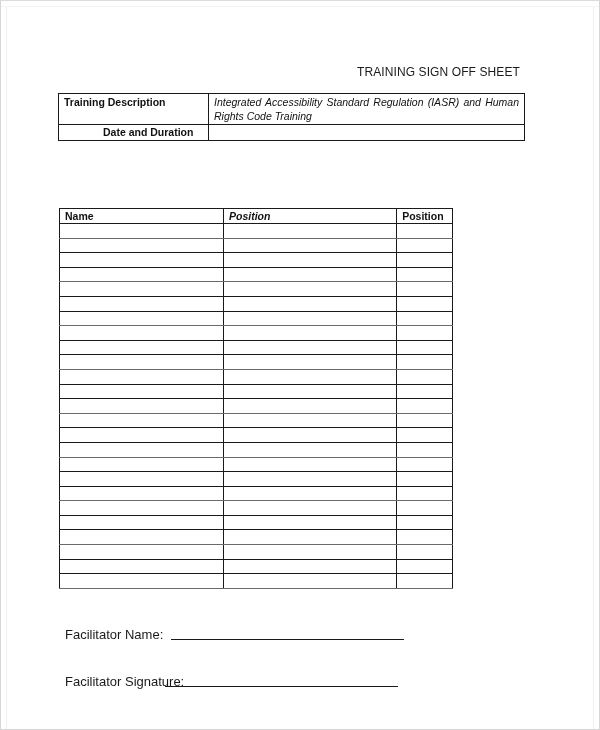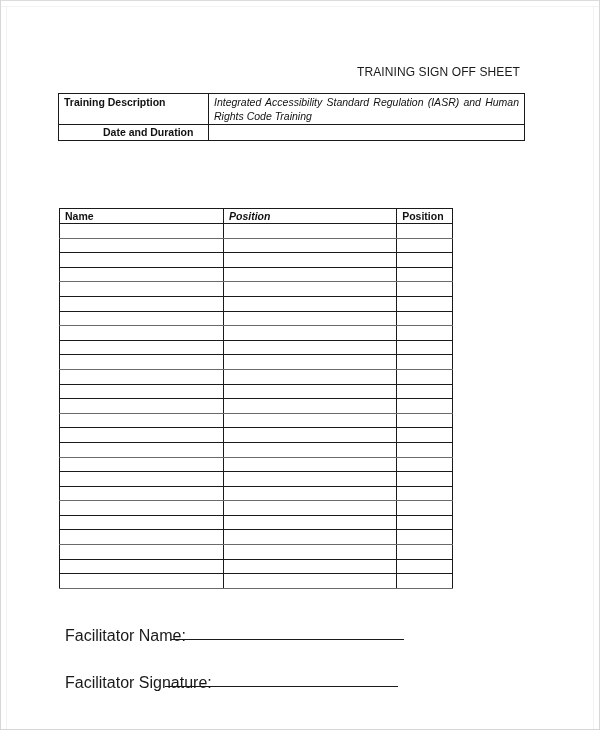--- a/index.html
+++ b/index.html
@@ -37,21 +37,21 @@
   .sign-table th {
     text-align: left; font-size: 10.5px; font-weight: bold; height: 14px; line-height: 14px;
     padding: 0 5px;
   }
   .sign-table td { height: 13.6px; }
   .sign-table tr.alt td { border-bottom-color: #6a6a6a; }
   .col-name { width: 195px; }
   .col-pos { width: 203px; font-style: italic; }
   .col-init { width: 46px; }
 
-  .footer-row { position: absolute; left: 65px; font-size: 16px; color: #1a1a1a; }
+  .footer-row { position: absolute; left: 65px; font-size: 13px; color: #1a1a1a; }
   .footer-row .line { position: absolute; top: 12px; height: 0; border-bottom: 1.2px solid #1a1a1a; }
   .fac-name { top: 627px; }
   .fac-name .line { left: 106px; width: 233px; }
   .fac-sig { top: 674px; }
   .fac-sig .line { left: 100px; width: 233px; }
   .footer-label { white-space: nowrap; }
 </style>
 </head>
 <body>
 

